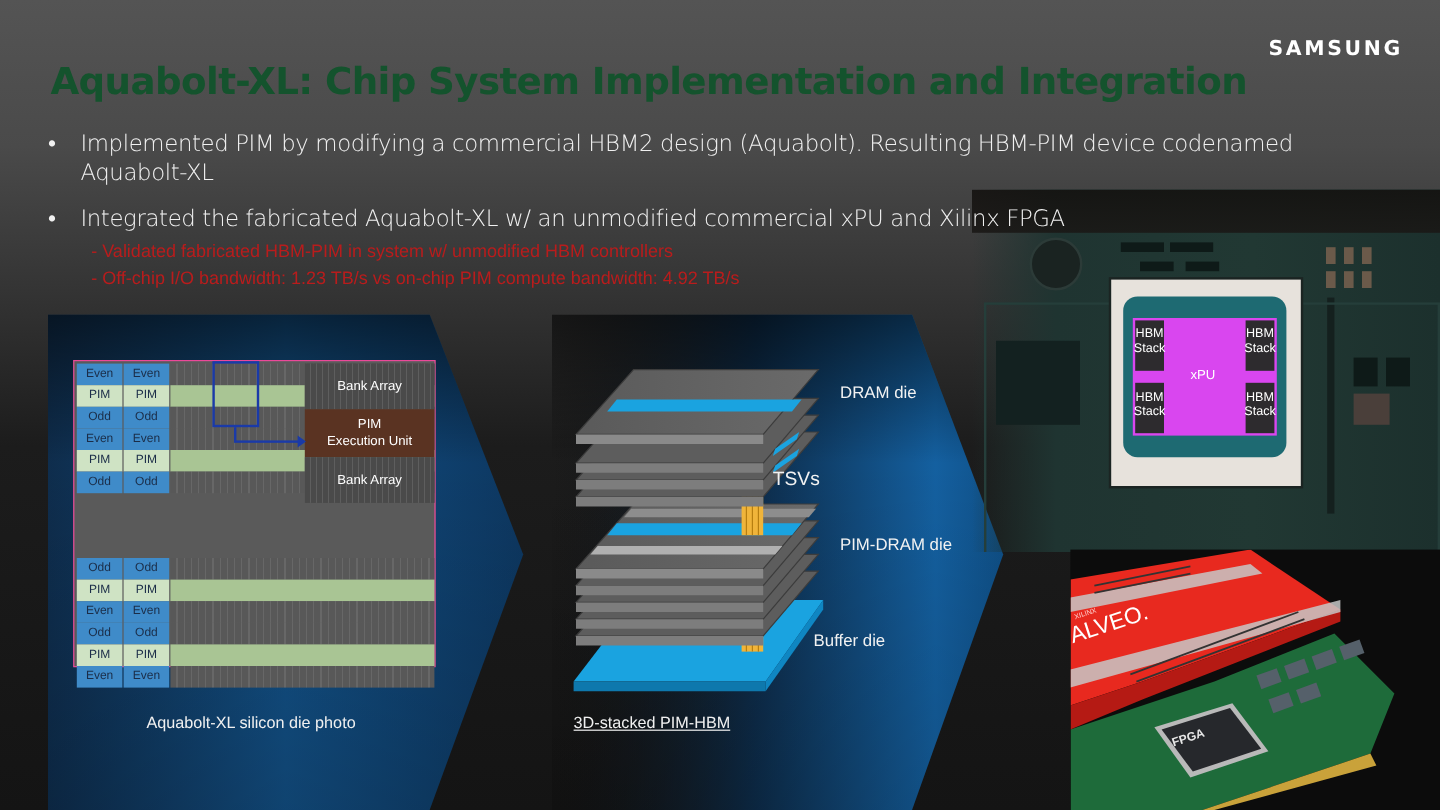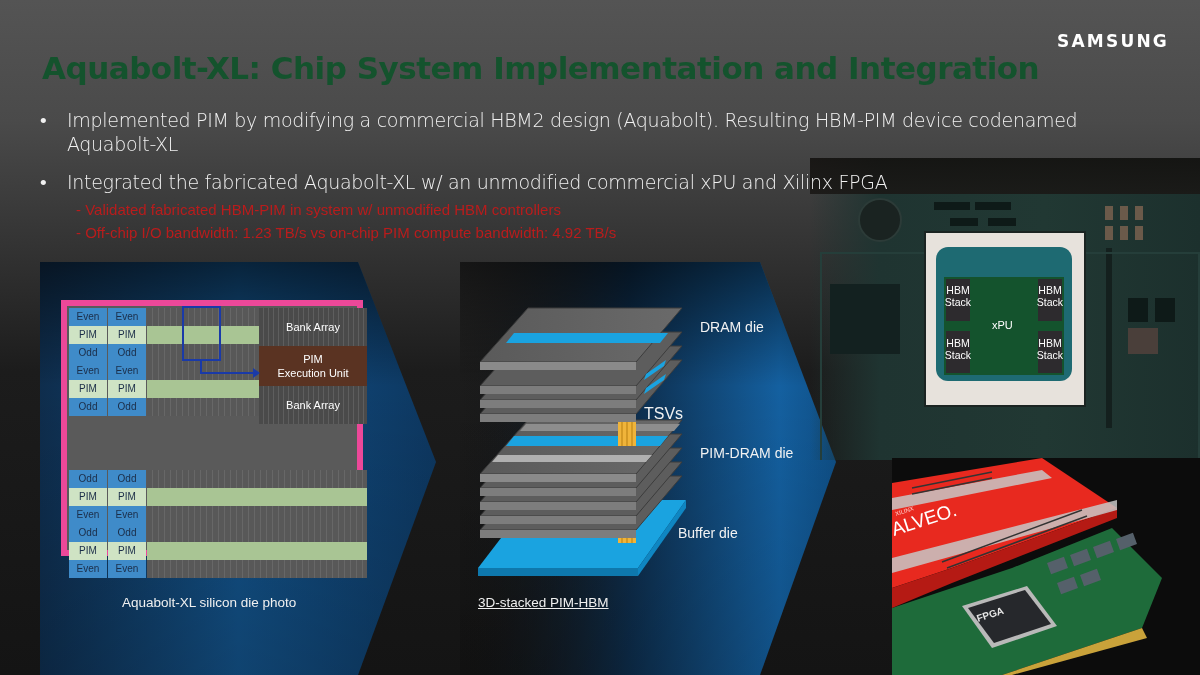--- a/index.html
+++ b/index.html
@@ -33,22 +33,22 @@
 
   .xpu-card {
     position: absolute; left: 926px; top: 233px; width: 158px; height: 172px;
     background: #e7e2dc; box-shadow: 0 0 0 2px #1b2422;
   }
   .xpu-pkg {
     position: absolute; left: 10px; top: 14px; width: 136px; height: 134px;
     background: #1e6a72; border-radius: 12px;
   }
   .xpu-die {
-    position: absolute; left: 8px; top: 30px; width: 120px; height: 98px;
-    background: #14532d;
+    position: absolute; left: 8px; top: 18px; width: 120px; height: 98px;
+    background: #d946ef;
   }
   .hbm-block {
     position: absolute; width: 24px; height: 40px; background: #2d2b2e;
     color: #fff; font-family: "Liberation Sans", sans-serif; font-size: 10px; line-height: 12px;
     display: flex; align-items: center; justify-content: center; text-align: center;
   }
   .hbm-label { position: absolute; font-family: "Liberation Sans", sans-serif; font-size: 10.5px; line-height: 12px; color: #fff; text-align: center; width: 40px; }
   .xpu-label { position: absolute; font-family: "Liberation Sans", sans-serif; font-size: 11px; color: #fff; }
 
   
@@ -68,21 +68,21 @@
   .bullets { position: absolute; left: 40px; top: 108px; width: 1080px; }
   .bullet { position: relative; padding-left: 27px; font-family: "DejaVu Sans", sans-serif; font-size: 19px; line-height: 24px; color: #f1f1f1; font-weight: 300; letter-spacing: -0.3px; }
   .bullet .dot { position: absolute; left: 0; top: 0; }
   .bullet + .bullet { margin-top: 14px; }
   .sub { font-family: "Liberation Sans", sans-serif; font-size: 15px; line-height: 23px; color: #b91c1c; padding-left: 36px; }
   .subs { margin-top: 4px; }
 
   
   .die {
     position: absolute; left: 61px; top: 300px; width: 302px; height: 256px;
-    background: #5a5a5a; border: 6px solid #ec4899;
+    background: #5a5a5a; border: 1px solid #ec4899;
   }
   .die-row { position: absolute; left: 2px; height: 18px; width: 298px; }
   .die-row .c1, .die-row .c2 {
     position: absolute; top: 0; height: 100%; width: 38px;
     font-family: "Liberation Sans", sans-serif; font-size: 10px; line-height: 18px; text-align: center; color: #1b2d48;
   }
   .die-row .c1 { left: 0; } .die-row .c2 { left: 39px; }
   .die-row .fill { position: absolute; left: 78px; top: 0; height: 100%; right: 0; }
   .row-even .c1, .row-even .c2, .row-odd .c1, .row-odd .c2 { background: #3f8bc9; }
   .row-pim .c1, .row-pim .c2 { background: #cfe3c4; }
@@ -375,18 +375,18 @@
       <polygon points="58,32 212,32 166,86 10,86" fill="#5d5d5d" stroke="#3c3c3c"></polygon>
       <polygon points="10,86 166,86 166,94 10,94" fill="#7d7d7d"></polygon>
       <polygon points="58,8 212,8 166,62 10,62" fill="url(#plateTop)" stroke="#3c3c3c"></polygon>
       <polygon points="10,62 166,62 166,70 10,70" fill="#8a8a8a"></polygon>
       <polygon points="44,33 198,33 190,43 36,43" fill="#1aa3e0"></polygon>
       <polygon points="176,74 196,60 194,66 174,80" fill="#1aa3e0"></polygon>
       <polygon points="176,88 196,74 194,80 174,94" fill="#1aa3e0"></polygon>
     </g>
   </svg>
   <div class="stack-label" style="left:700px; top:319px;">DRAM die</div>
-  <div class="stack-label big" style="left:644px; top:405px;">TSVs</div>
+  <div class="stack-label big" style="left:644px; top:391px;">TSVs</div>
   <div class="stack-label" style="left:700px; top:445px;">PIM-DRAM die</div>
   <div class="stack-label" style="left:678px; top:525px;">Buffer die</div>
   <div class="caption" style="left:478px; top:595px;text-decoration:underline;">3D-stacked PIM-HBM</div>
 
 </div>
 
 </body></html>

